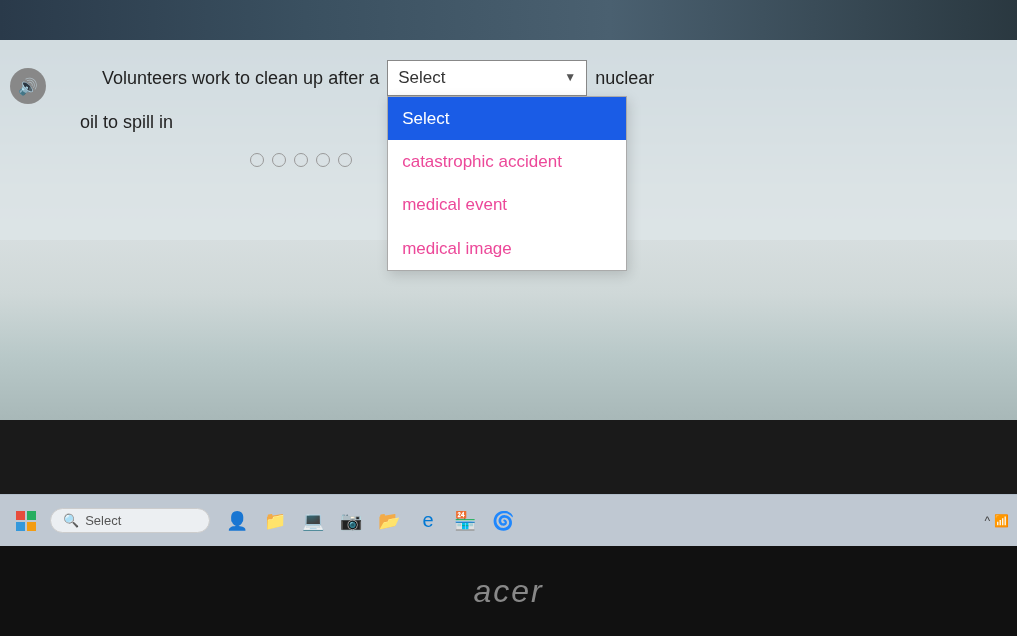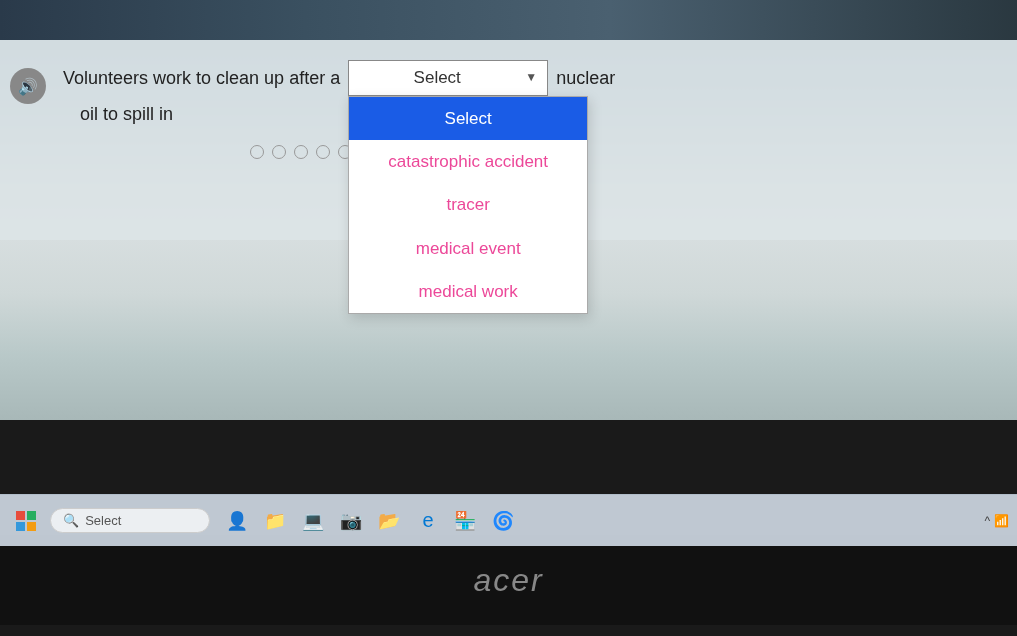--- a/index.html
+++ b/index.html
@@ -123,21 +123,21 @@
       background: #1a5ce6;
       color: white;
     }
 
     .second-line {
       display: flex;
       align-items: flex-end;
       font-size: 18px;
       color: #222;
       margin-left: 50px;
-      margin-top: 8px;
+      margin-top: 16px;
     }
 
     .speaker-icon {
       position: absolute;
       left: 10px;
       top: 28px;
       width: 36px;
       height: 36px;
       background: #888;
       border-radius: 50%;
@@ -259,21 +259,21 @@
       display: flex;
       align-items: center;
       gap: 4px;
       font-size: 12px;
       color: #444;
     }
 
     
     .acer-area {
       position: absolute;
-      bottom: 11px;
+      bottom: 0;
       left: 0;
       width: 100%;
       height: 90px;
       background: #111;
       display: flex;
       align-items: center;
       justify-content: center;
       z-index: 5;
     }
 
@@ -290,35 +290,34 @@
 
 <div class="bg-photo"></div>
 <div class="bg-top-strip"></div>
 
 <div class="content-panel">
 
   <div class="speaker-icon">
     <span>🔊</span>
   </div>
 
-  <div class="question-row" style="margin-left: 33px; text-align: center;">
+  <div class="question-row" style="margin-left: 72px;">
     <span class="question-text">Volunteers work to clean up after a</span>
 
     <div class="select-container">
       <div class="select-box">
         <span class="select-box-text">Select</span>
         <span class="select-chevron">▼</span>
       </div>
 
       <div class="dropdown-menu">
         <div class="dropdown-item selected">Select</div>
         <div class="dropdown-item">catastrophic accident</div>
-        <div class="dropdown-item">tracer</div>
         <div class="dropdown-item">medical event</div>
-        <div class="dropdown-item">medical work</div>
+        <div class="dropdown-item">medical image</div>
       </div>
     </div>
 
     <span class="question-text">nuclear</span>
   </div>
 
   <div class="second-line">
     <span>oil to spill in</span>
   </div>
 

